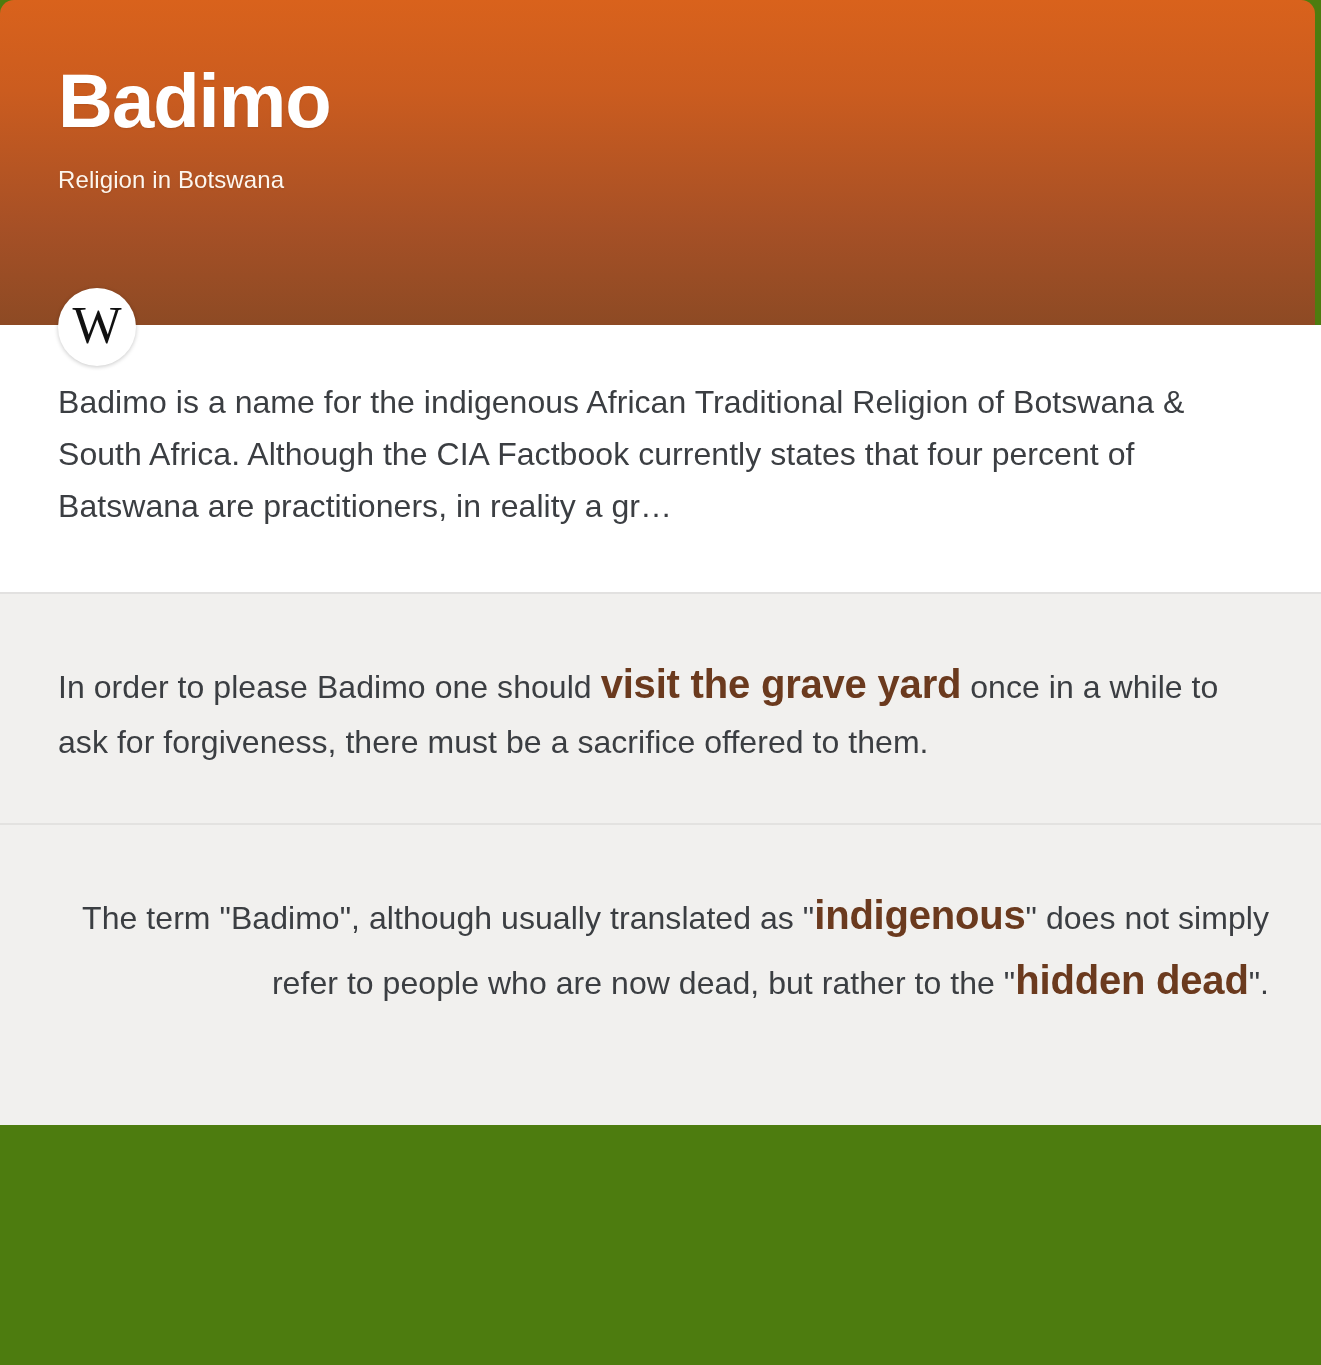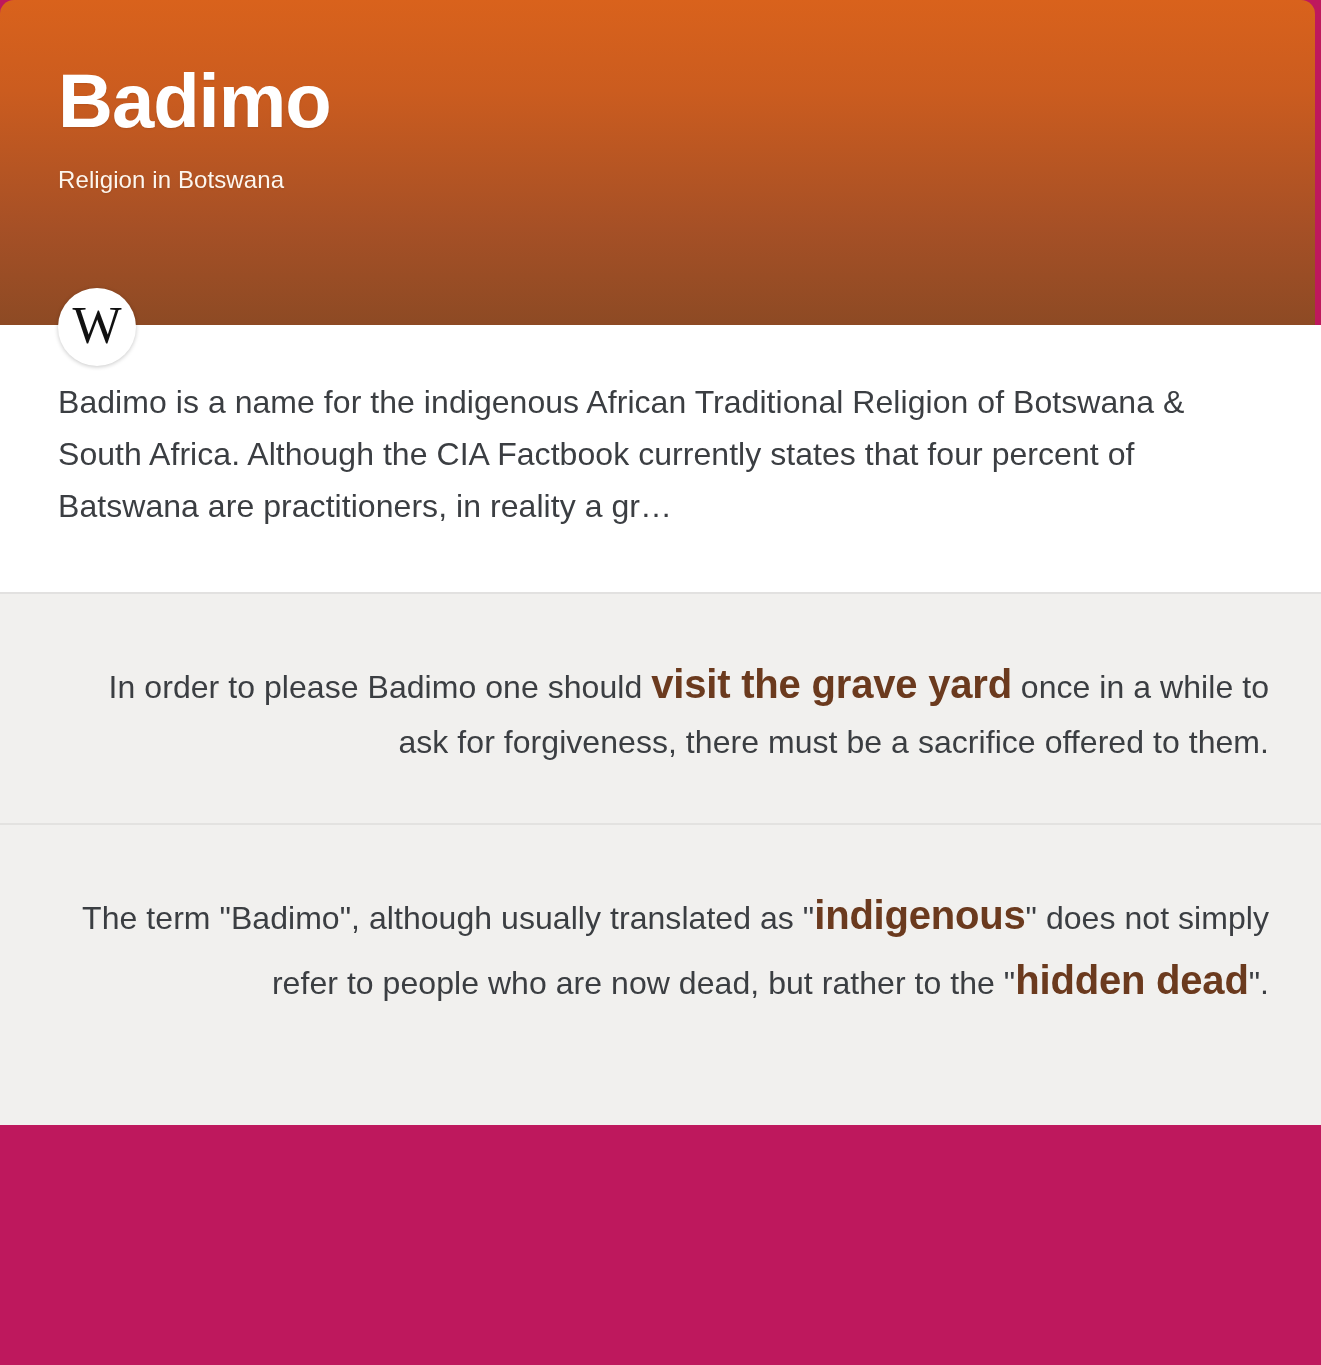--- a/index.html
+++ b/index.html
@@ -9,21 +9,21 @@
     height: 1365px;
     background: #ffffff;
     font-family: "Liberation Sans", sans-serif;
     overflow: hidden;
   }
 
   .card {
     position: relative;
     width: 1321px;
     height: 1365px;
-    background: #be185d;
+    background: #4d7c0f;
     overflow: hidden;
   }
 
   
   .header {
     position: relative;
     width: 1315px;
     height: 325px;
     border-radius: 14px 14px 0 0;
     background: linear-gradient(180deg, #D9621C 0%, #CB5C1F 28%, #A65026 70%, #8D4A24 100%);
@@ -94,21 +94,21 @@
     border-bottom: 2px solid #E3E2E0;
   }
   .fact:last-child { border-bottom: none; }
 
   .fact-text {
     font-size: 32px;
     line-height: 1.62;
     color: #3B3E42;
     letter-spacing: 0.05px;
   }
-  .fact.align-left  .fact-text { text-align: right; }
+  .fact.align-left  .fact-text { text-align: left; }
   .fact.align-right .fact-text { text-align: right; }
 
   .fact-text b,
   .fact-text .hl {
     font-weight: bold;
     color: #6B3A1E;
     font-size: 40px;
     letter-spacing: -0.2px;
   }
 

